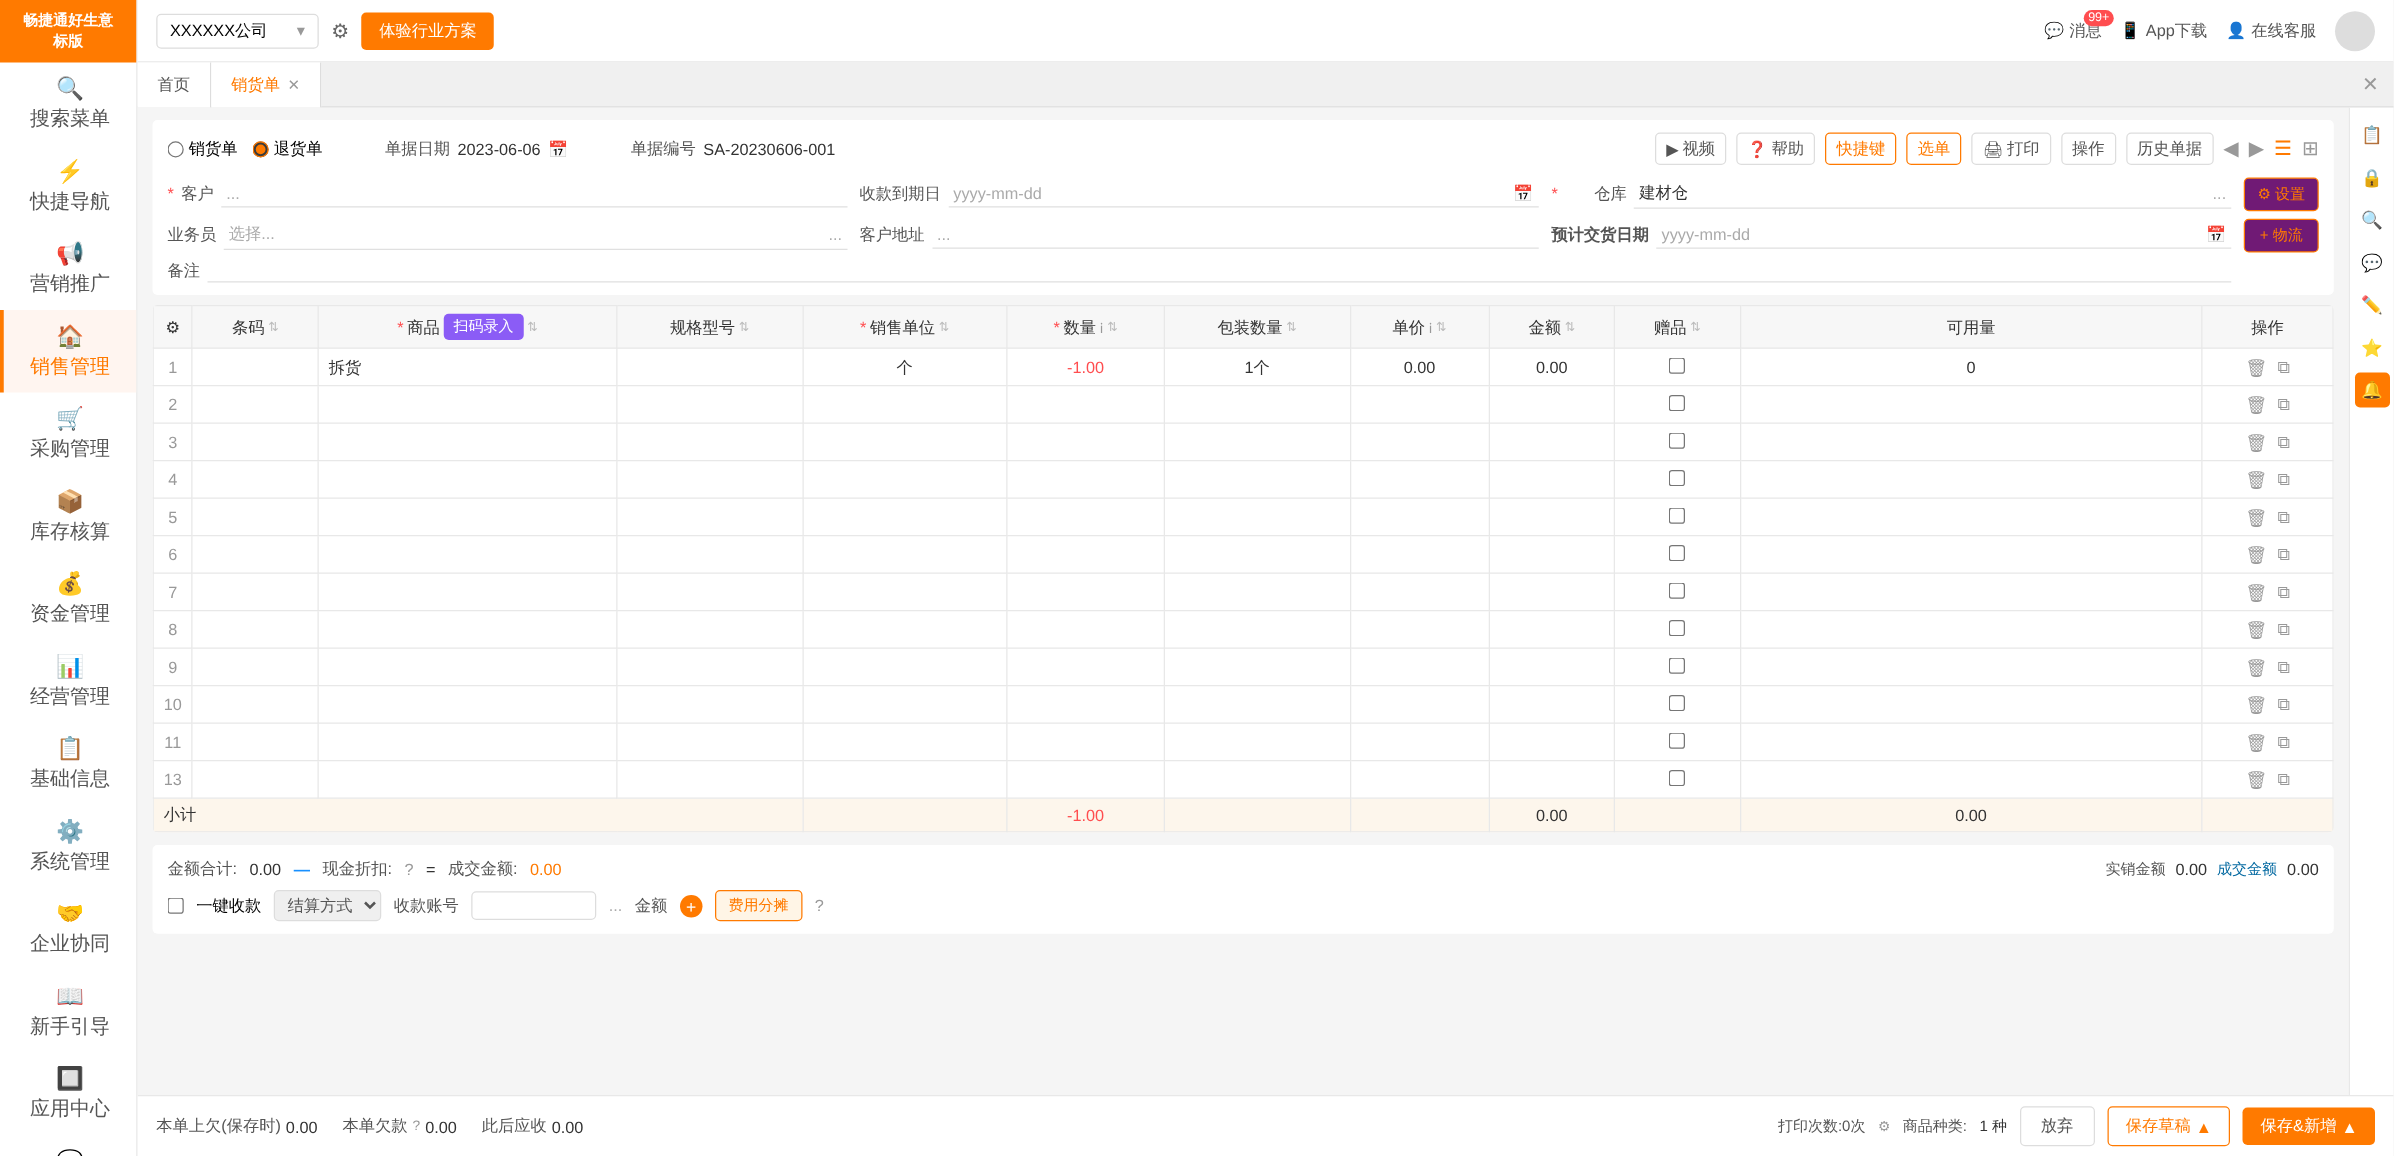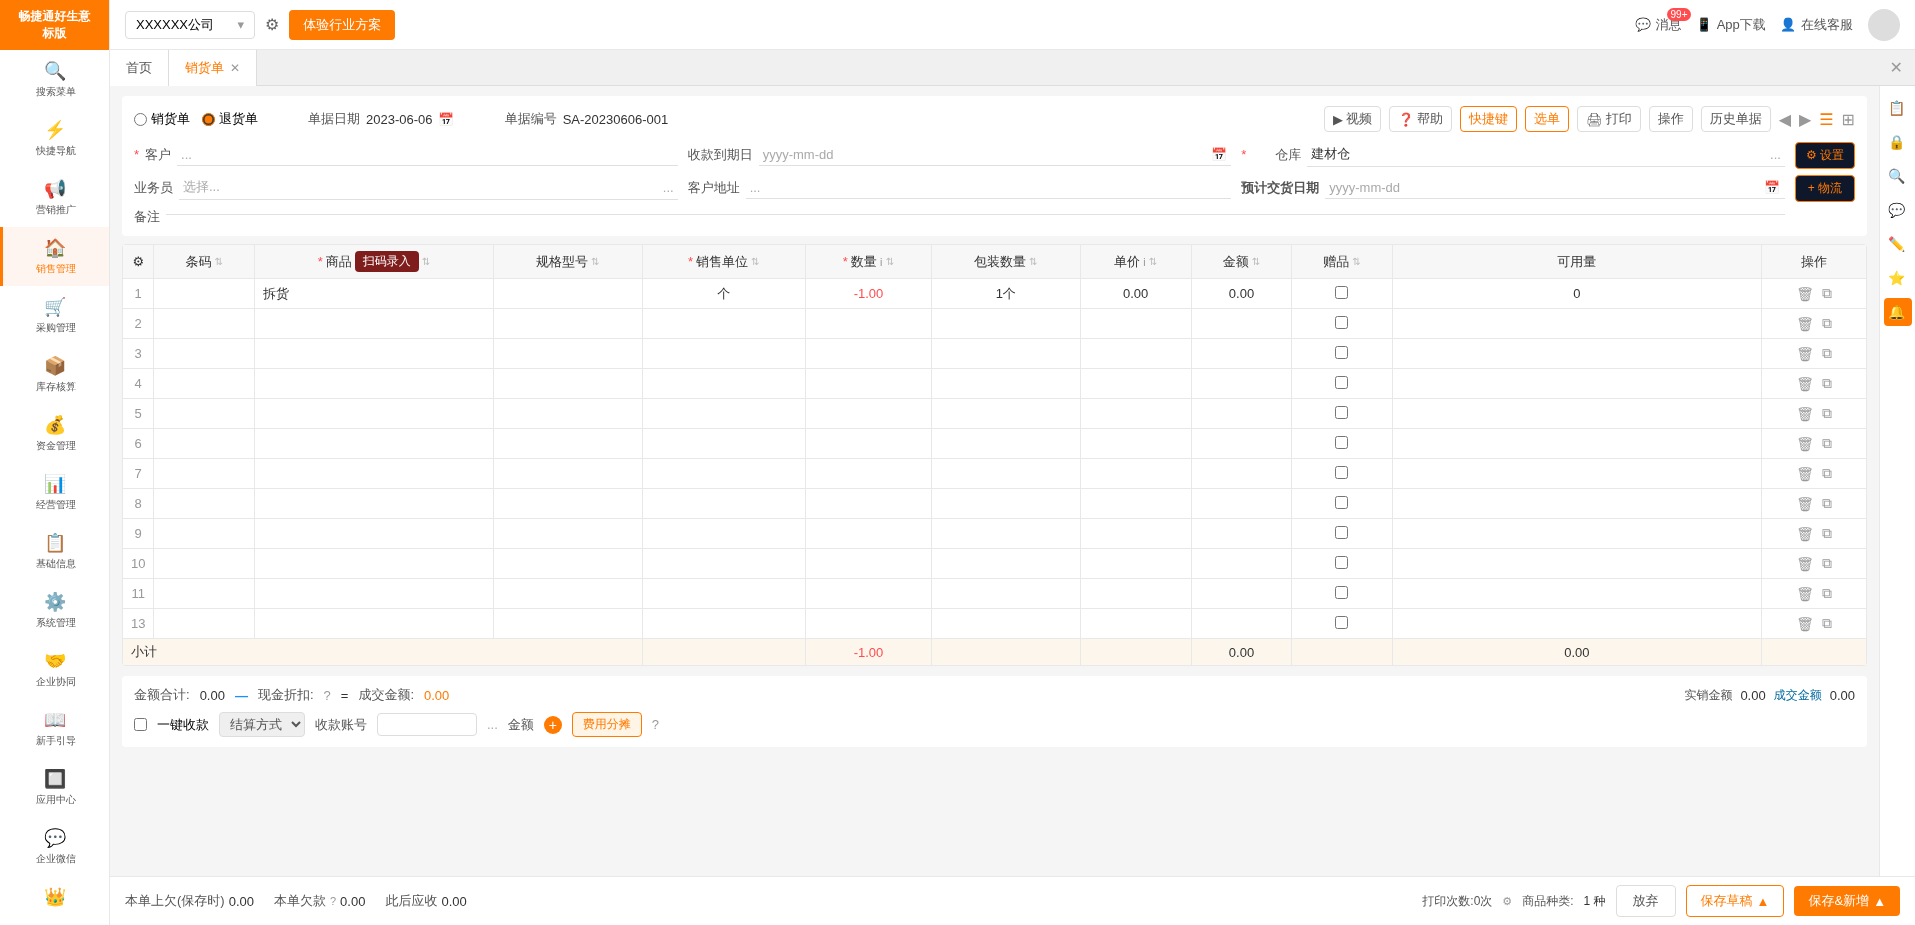--- a/index.html
+++ b/index.html
@@ -5,21 +5,21 @@
     * { box-sizing: border-box; margin: 0; padding: 0; font-family: 'Microsoft YaHei', Arial, sans-serif; font-size: 13px; }
     body { background: #f5f5f5; display: flex; height: 925px; overflow: hidden; }
 
     
     .sidebar { width: 110px; background: #fff; border-right: 1px solid #e8e8e8; display: flex; flex-direction: column; height: 100%; }
     .sidebar-logo { background: #ff7a00; color: #fff; padding: 10px 8px; text-align: center; font-size: 11px; font-weight: bold; line-height: 1.4; height: 50px; display: flex; align-items: center; justify-content: center; }
     .sidebar-logo .logo-text { font-size: 12px; }
     .sidebar-item { display: flex; flex-direction: column; align-items: center; padding: 10px 5px; cursor: pointer; color: #555; border-left: 3px solid transparent; }
     .sidebar-item.active { background: #fff5f0; color: #ff7a00; border-left: 3px solid #ff7a00; }
     .sidebar-item .icon { font-size: 18px; margin-bottom: 3px; }
-    .sidebar-item .label { font-size: 10px; }
+    .sidebar-item .label { font-size: 16px; }
 
     
     .main { flex: 1; display: flex; flex-direction: column; height: 100%; overflow: hidden; }
 
     
     .topbar { height: 50px; background: #fff; border-bottom: 1px solid #e8e8e8; display: flex; align-items: center; padding: 0 15px; gap: 10px; }
     .company-select { display: flex; align-items: center; gap: 5px; border: 1px solid #ddd; border-radius: 4px; padding: 4px 10px; cursor: pointer; min-width: 130px; }
     .company-select .name { flex: 1; font-size: 13px; }
     .company-select .arrow { color: #999; }
     .gear-btn { background: none; border: none; cursor: pointer; color: #666; font-size: 16px; }
@@ -40,30 +40,30 @@
     .tab-close-all { padding: 0 12px; color: #999; cursor: pointer; font-size: 16px; }
     .radio-group { display: flex; align-items: center; gap: 12px; }
     .radio-item { display: flex; align-items: center; gap: 4px; cursor: pointer; }
     .radio-item input[type=radio] { accent-color: #ff7a00; }
     .form-field { display: flex; align-items: center; gap: 6px; margin-left: 38px; }
     .form-field .field-label { color: #555; white-space: nowrap; }
     .field-date { color: #333; font-weight: 500; }
     .cal-icon { color: #ff7a00; cursor: pointer; }
     .action-btn { background: none; border: 1px solid #ddd; border-radius: 4px; padding: 3px 8px; cursor: pointer; color: #555; font-size: 12px; display: flex; align-items: center; gap: 3px; }
     .action-btn.orange { border-color: #ff7a00; color: #ff7a00; }
-    .side-btn { background: #0f172a; border: 1px solid #ff7a00; color: #ff7a00; border-radius: 4px; padding: 4px 10px; cursor: pointer; font-size: 12px; white-space: nowrap; }
+    .side-btn { background: #701a75; border: 1px solid #ff7a00; color: #ff7a00; border-radius: 4px; padding: 4px 10px; cursor: pointer; font-size: 12px; white-space: nowrap; }
 
     
     .table-container { background: #fff; border-radius: 4px; overflow: auto; margin-bottom: 10px; }
     table { width: 100%; border-collapse: collapse; font-size: 12px; }
     table th { background: #f7f7f7; border: 1px solid #e8e8e8; padding: 6px 8px; text-align: center; white-space: nowrap; color: #333; font-weight: 500; }
     table td { border: 1px solid #e8e8e8; padding: 4px 8px; text-align: center; color: #333; }
     table td.red { color: #ff4d4f; }
     .subtotal-row td { background: #fdf6ec; font-weight: 500; }
-    .scan-btn { background: #7f1d1d; color: #fff; border: none; border-radius: 4px; padding: 2px 8px; cursor: pointer; font-size: 12px; }
+    .scan-btn { background: #8b5cf6; color: #fff; border: none; border-radius: 4px; padding: 2px 8px; cursor: pointer; font-size: 12px; }
     .row-num { color: #999; }
     .op-btn { background: none; border: none; cursor: pointer; color: #999; font-size: 14px; padding: 2px; }
     .checkbox-cell { text-align: center; }
     .add-btn { background: #ff7a00; color: #fff; border: none; border-radius: 50%; width: 18px; height: 18px; cursor: pointer; font-size: 14px; display: inline-flex; align-items: center; justify-content: center; }
     .expense-split-btn { background: #fff5e6; border: 1px solid #ff7a00; color: #ff7a00; border-radius: 4px; padding: 3px 10px; cursor: pointer; font-size: 12px; }
     .help-icon { color: #999; cursor: pointer; }
 
     
     .status-bar { background: #fff; border-top: 1px solid #e8e8e8; padding: 8px 15px; display: flex; align-items: center; gap: 20px; }
     .status-item { display: flex; align-items: center; gap: 4px; color: #555; font-size: 12px; justify-content: center; }
@@ -306,21 +306,21 @@
               </div>
               <div style="flex:1; display:flex; align-items:center; gap:6px;">
                 <span style="color:#555;font-weight:bold;">预计交货日期</span>
                 <div class="field-input-box">
                   <span style="color:#aaa;">yyyy-mm-dd</span>
                   <span>📅</span>
                 </div>
               </div>
             </div>
 
-            <div style="display:flex; align-items:flex-start; gap:6px;">
+            <div style="display:flex; align-items:flex-end; gap:6px;">
               <span style="color:#555;">备注</span>
               <div class="field-input-box" style="flex:1;"></div>
             </div>
           </div>
           <div style="display:flex; flex-direction:column; gap:6px;">
             <button class="side-btn">⚙ 设置</button>
             <button class="side-btn">+ 物流</button>
           </div>
         </div>
       </div>

